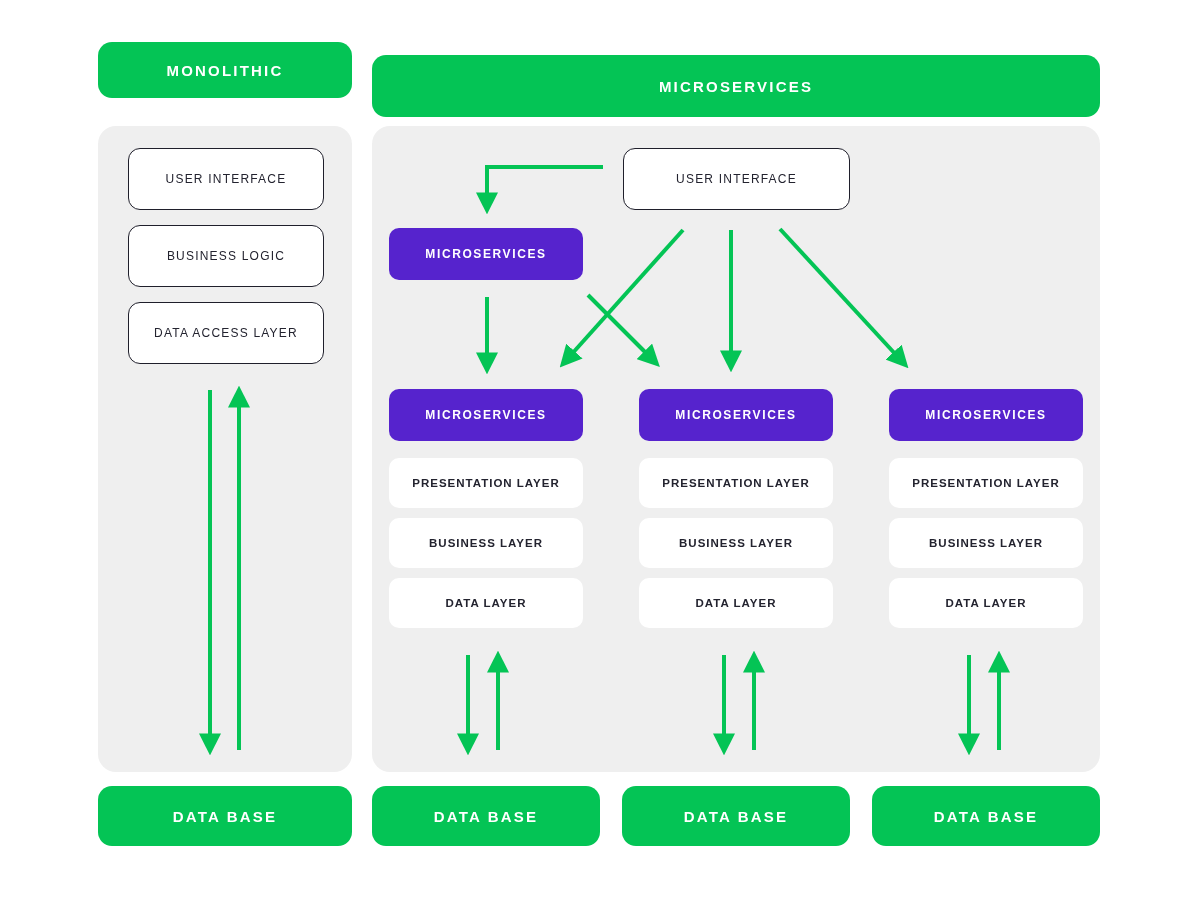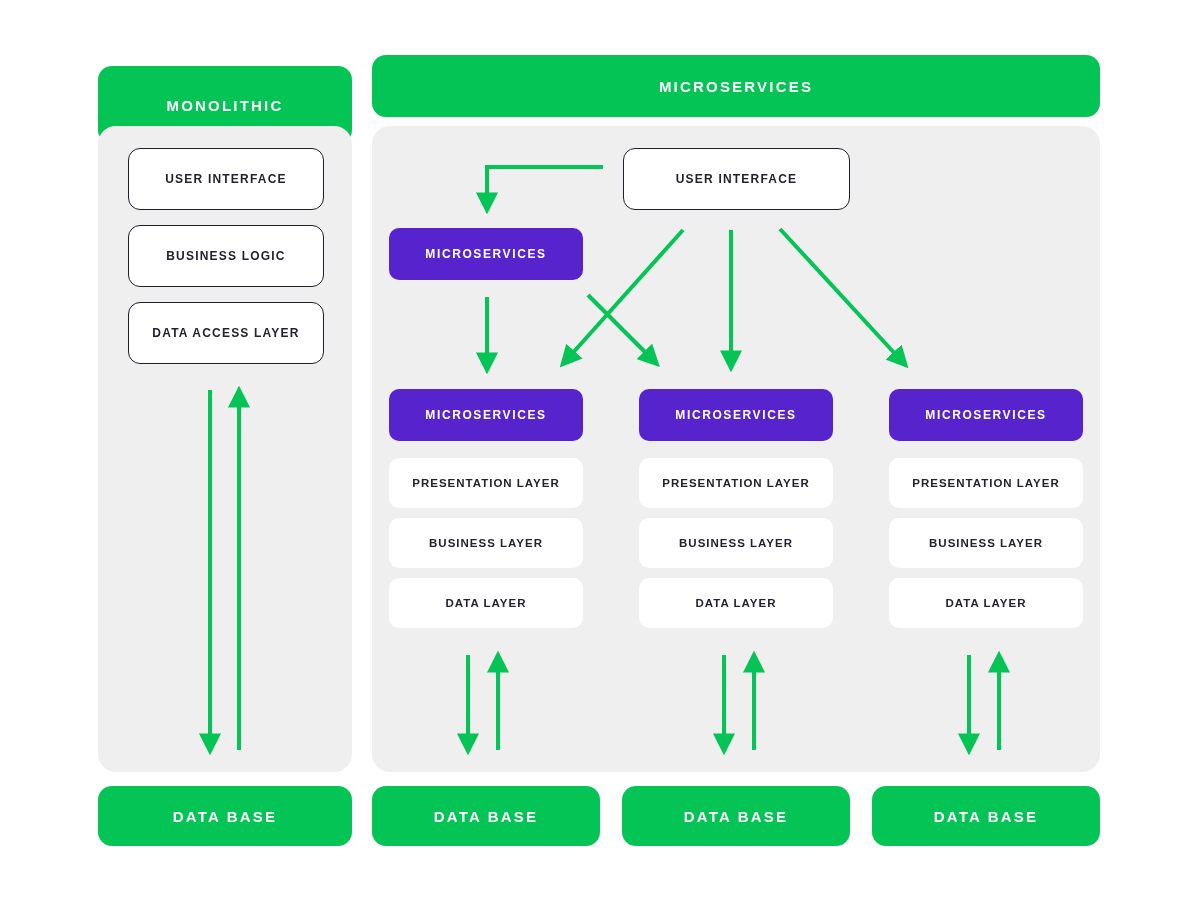--- a/index.html
+++ b/index.html
@@ -17,40 +17,40 @@
   .abs{position:absolute;}
   .panel{background:var(--panel);border-radius:18px;}
   .btn-green{
     background:var(--green);color:#fff;border-radius:14px;
     display:flex;align-items:center;justify-content:center;
     font-weight:700;font-size:15px;letter-spacing:2.2px;
   }
   .box-bordered{
     background:var(--white);border:1.5px solid #1F1F2B;border-radius:12px;
     display:flex;align-items:center;justify-content:center;
-    font-weight:700;font-size:12px;letter-spacing:1.2px;color:var(--dark);
+    font-weight:400;font-size:12px;letter-spacing:1.2px;color:var(--dark);
   }
   .box-plain{
     background:var(--white);border-radius:10px;
     display:flex;align-items:center;justify-content:center;
     font-weight:700;font-size:11.5px;letter-spacing:1px;color:var(--dark);text-align:right;
   }
   .box-purple{
     background:var(--purple);color:#fff;border-radius:10px;
     display:flex;align-items:center;justify-content:center;
     font-weight:700;font-size:12px;letter-spacing:1.6px;
   }
   svg.arrows{position:absolute;left:0;top:0;width:1200px;height:904px;pointer-events:none;color:var(--green);}
 </style>
 </head>
 <body>
 
 <div class="canvas">
 
-  <div class="abs btn-green" style="left:98px;top:66px;width:254px;height:78px;">MONOLITHIC</div>
+  <div class="abs btn-green" style="left:98px;top:42px;width:254px;height:56px;">MONOLITHIC</div>
   <div class="abs btn-green" style="left:372px;top:55px;width:728px;height:62px;">MICROSERVICES</div>
 
   <div class="abs panel" style="left:98px;top:126px;width:254px;height:646px;"></div>
   <div class="abs panel" style="left:372px;top:126px;width:728px;height:646px;"></div>
 
   <div class="abs box-bordered" style="left:128px;top:148px;width:194px;height:60px;">USER INTERFACE</div>
   <div class="abs box-bordered" style="left:128px;top:225px;width:194px;height:60px;">BUSINESS LOGIC</div>
   <div class="abs box-bordered" style="left:128px;top:302px;width:194px;height:60px;">DATA ACCESS LAYER</div>
 
   <div class="abs box-bordered" style="left:623px;top:148px;width:225px;height:60px;">USER INTERFACE</div>

